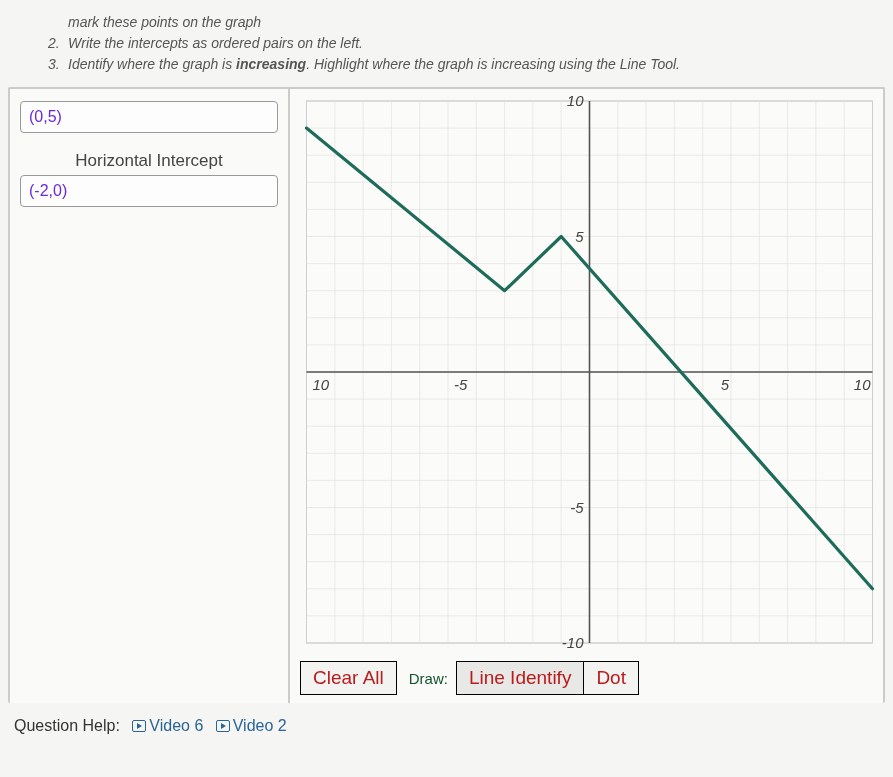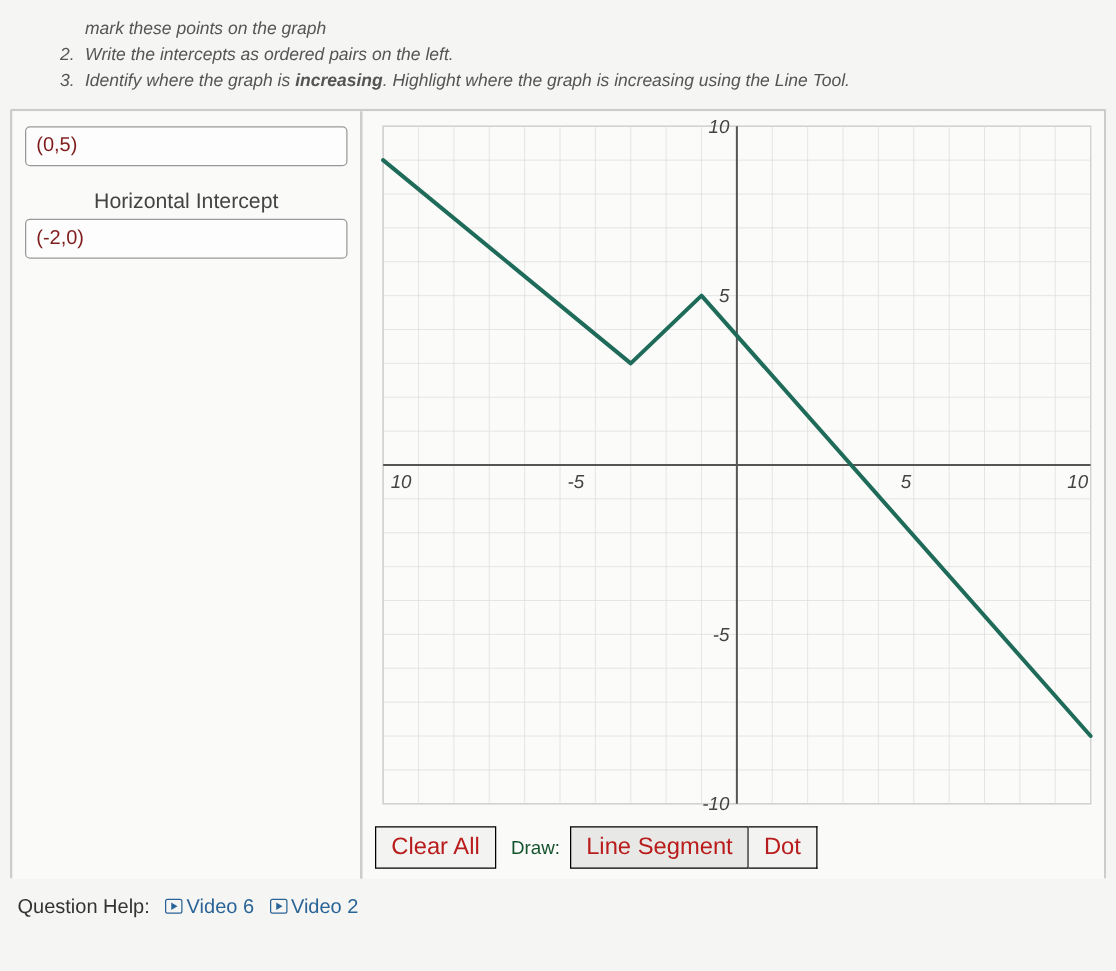--- a/index.html
+++ b/index.html
@@ -40,21 +40,21 @@
       margin-bottom: 4px;
       padding-top: 4px;
     }
     .field-input {
       width: 100%;
       border: 1px solid #999;
       border-radius: 4px;
       padding: 6px 8px;
       font-size: 16px;
       background: #fdfdfd;
-      color: #7f1d1d;
+      color: #6d28d9;
       margin-bottom: 14px;
     }
     .right-panel {
       flex: 1;
       padding: 6px;
       display: flex;
       flex-direction: column;
     }
     .chart-wrap {
       flex: 1;
@@ -187,21 +187,21 @@
           <text x="287" y="553" font-size="15" font-style="italic" fill="#444" text-anchor="end">-10</text>
           <text x="287" y="417.5" font-size="15" font-style="italic" fill="#444" text-anchor="end">-5</text>
           <text x="287" y="146.5" font-size="15" font-style="italic" fill="#444" text-anchor="end">5</text>
           <text x="287" y="11" font-size="15" font-style="italic" fill="#444" text-anchor="end">10</text>
           <path d="M10 33.1 L208.1 195.7 L264.70000000000005 141.5 L576 493.8" fill="none" stroke="#1f6b5a" stroke-width="3.2" stroke-linejoin="round" stroke-linecap="round"></path>
         </svg>
     </div>
     <div class="toolbar">
       <button class="tool-btn">Clear All</button>
       <span class="draw-label">Draw:</span>
-      <button class="tool-btn active">Line Segment</button>
+      <button class="tool-btn active">Line Identify</button>
       <button class="tool-btn">Dot</button>
     </div>
   </div>
 </div>
 
 <div class="help-row">
   <span>Question Help:</span>
   <a class="help-link"><span class="play-icon"></span><span>Video 6</span></a>
   <a class="help-link"><span class="play-icon"></span><span>Video 2</span></a>
 </div>

